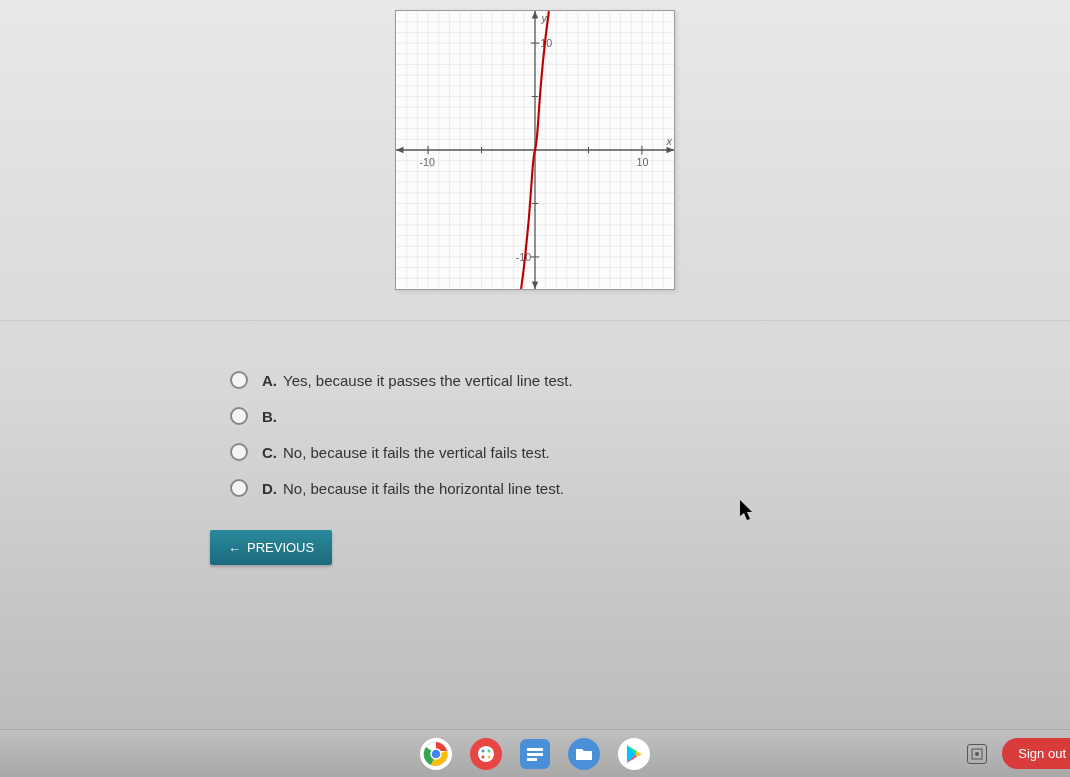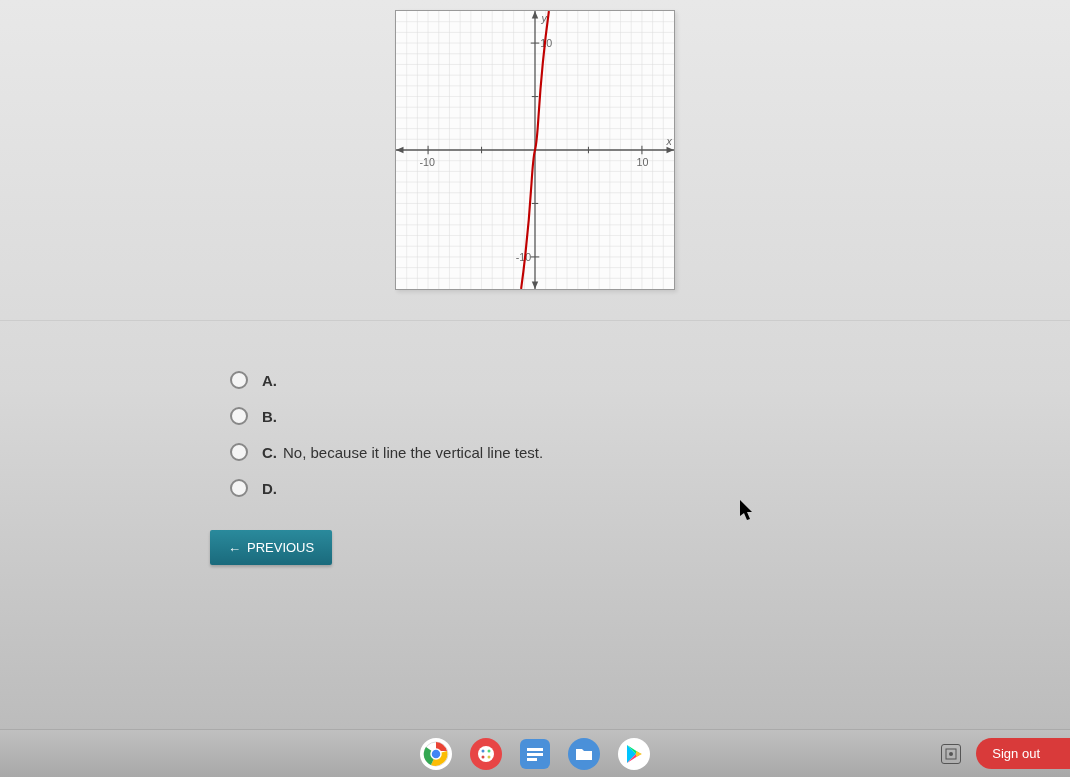--- a/index.html
+++ b/index.html
@@ -98,21 +98,21 @@
     .taskbar-right {
       position: absolute;
       right: 0;
       display: flex;
       align-items: center;
       gap: 15px;
     }
     .signout-btn {
       background: #d93a3a;
       color: white;
-      padding: 8px 30px 8px 16px;
+      padding: 8px 4px 8px 16px;
       border-radius: 18px 0 0 18px;
       font-size: 13px;
       border: none;
     }
     .tray-icon {
       width: 20px;
       height: 20px;
       border: 1.5px solid #555;
       border-radius: 3px;
       display: flex;
@@ -216,33 +216,35 @@
       <path d="M 117 260 C 128 180, 126 145, 130 130 C 134 115, 132 80, 143 0" stroke="#c00000" stroke-width="2" fill="none"></path>
     </svg>
   </div>
 
   <div class="divider"></div>
 
   <div class="options">
     <div class="option-row">
       <div class="radio"></div>
       <span class="option-label">A.</span>
+      <span>Yes, because it passes the vertical line test.</span>
     </div>
     <div class="option-row">
       <div class="radio"></div>
       <span class="option-label">B.</span>
     </div>
     <div class="option-row">
       <div class="radio"></div>
       <span class="option-label">C.</span>
-      <span>No, because it line the vertical line test.</span>
+      <span>No, because it fails the vertical fails test.</span>
     </div>
     <div class="option-row">
       <div class="radio"></div>
       <span class="option-label">D.</span>
+      <span>No, because it fails the horizontal line test.</span>
     </div>
   </div>
 
   <button class="previous-btn">
     <span>←</span>
     <span>PREVIOUS</span>
   </button>
 </div>
 
 <div class="cursor-arrow">

